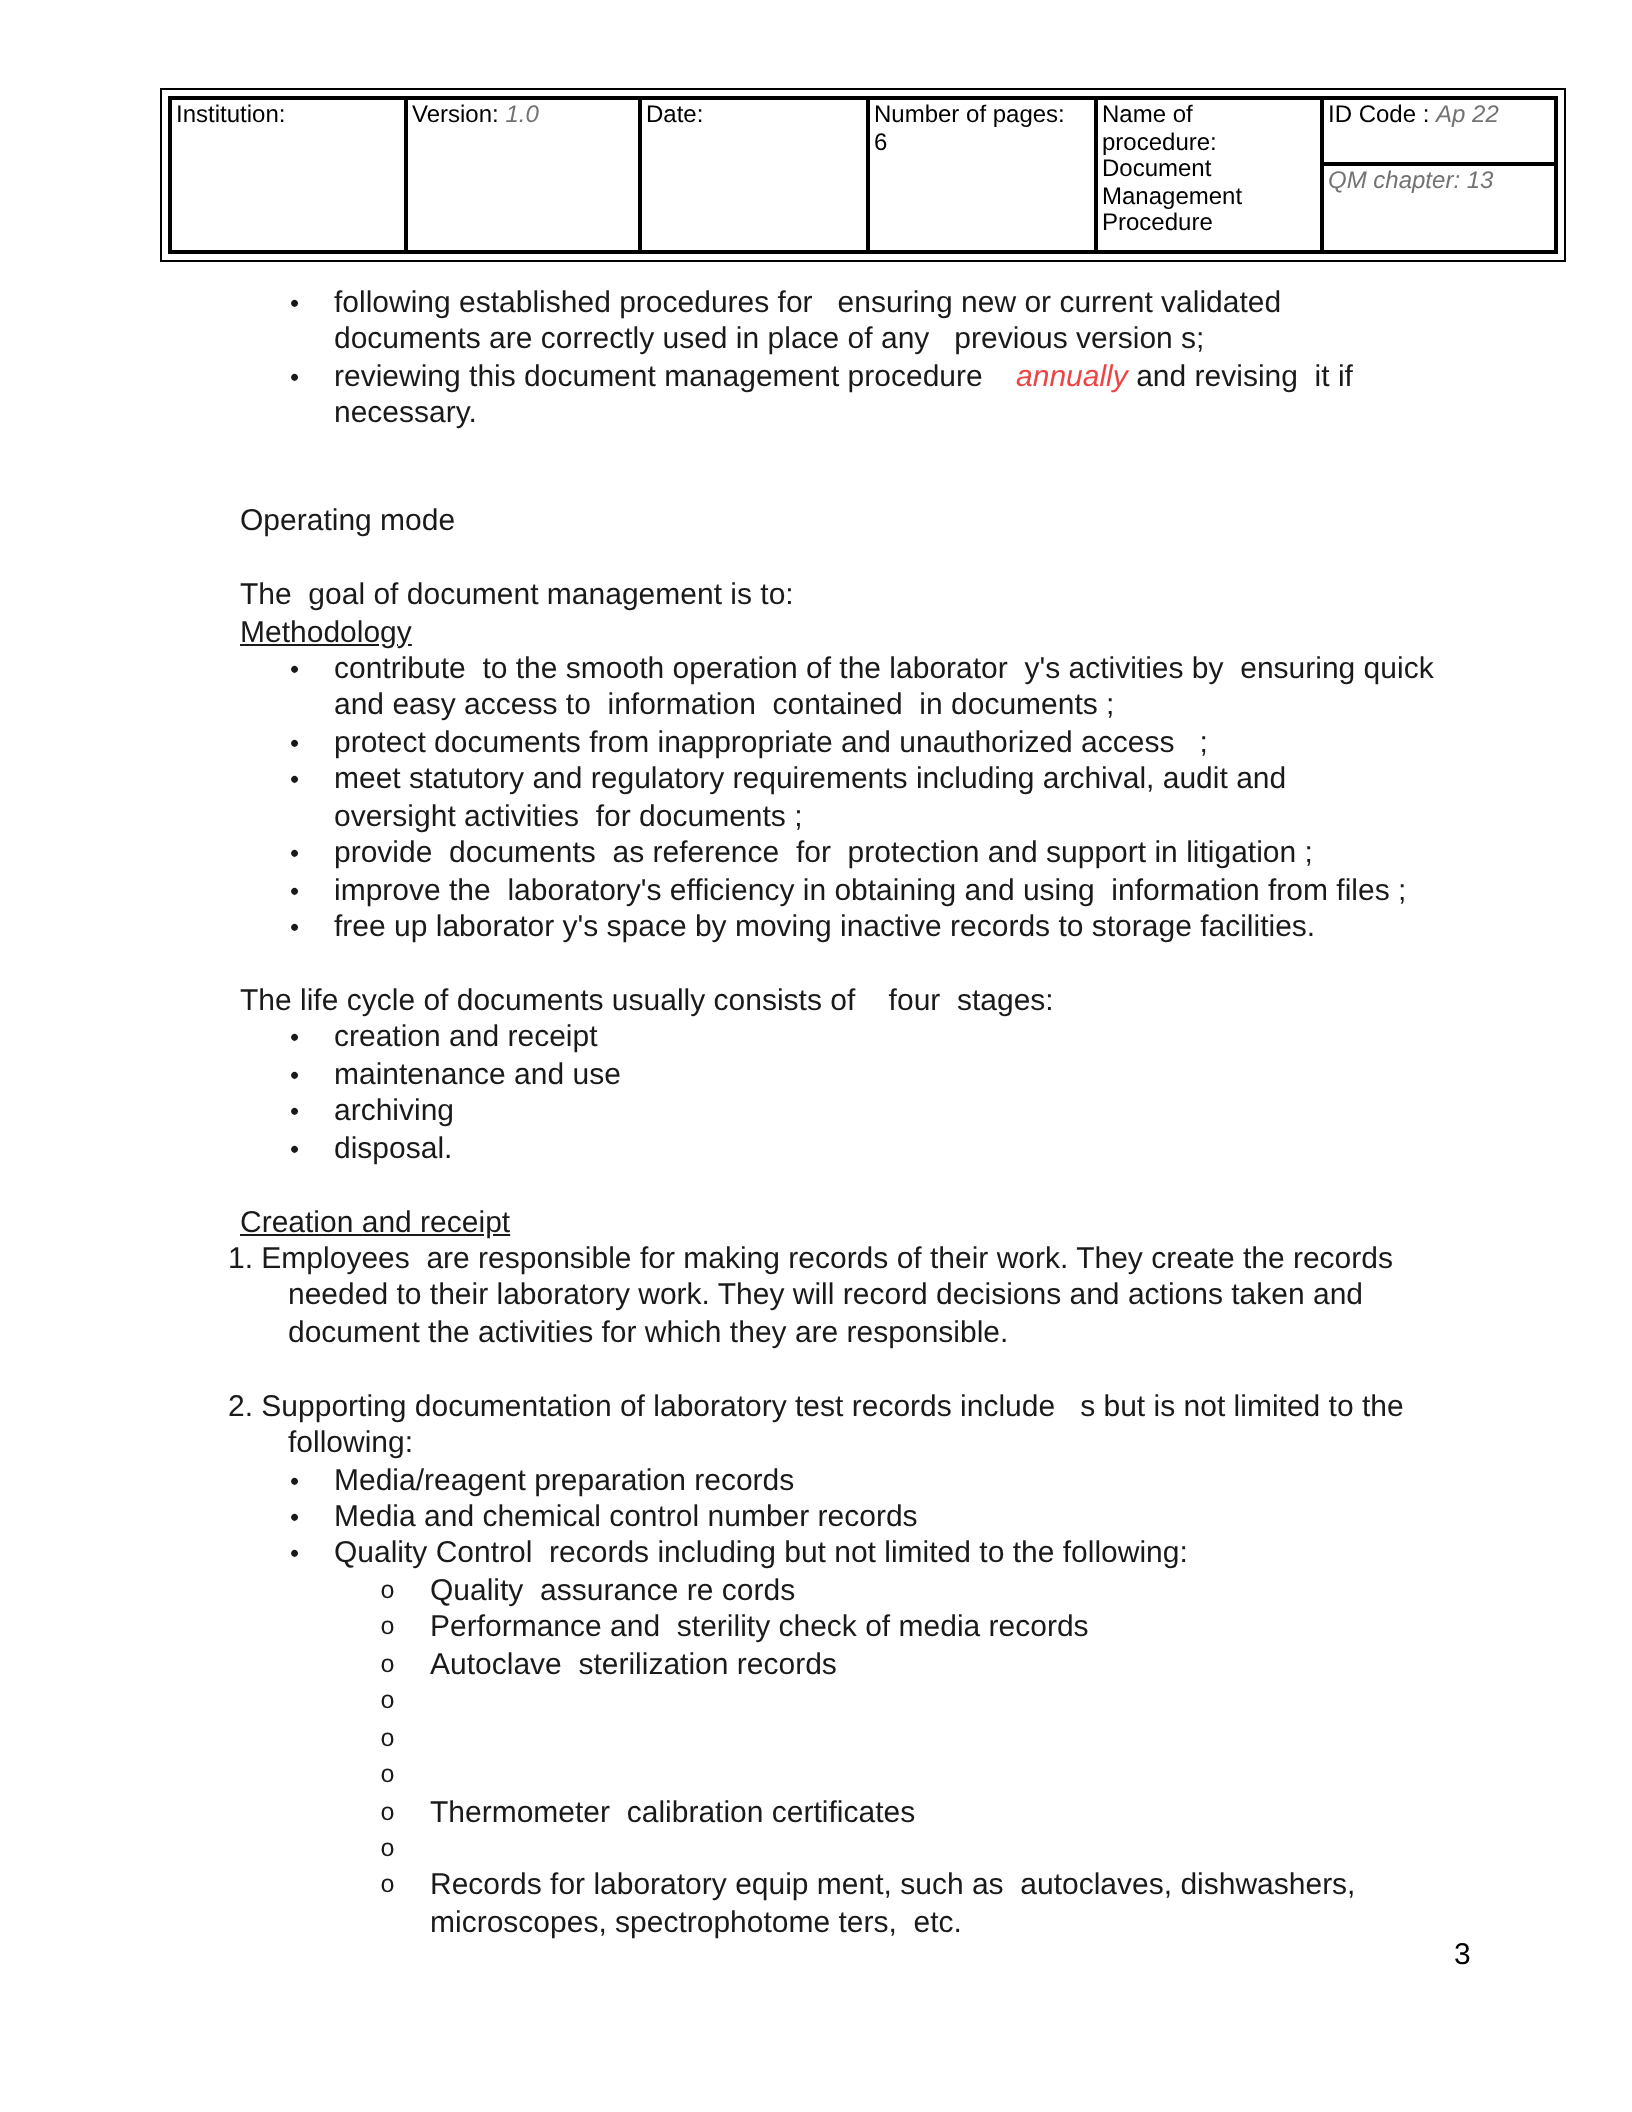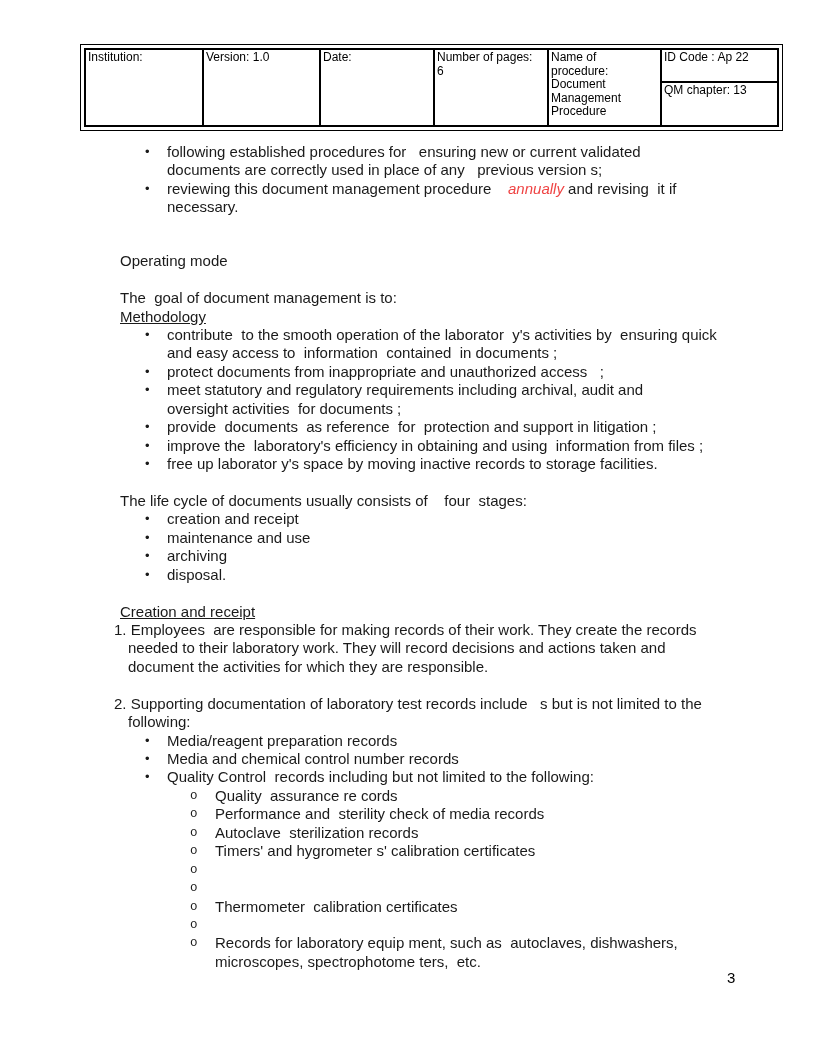--- a/index.html
+++ b/index.html
@@ -9,33 +9,33 @@
     overflow:hidden;margin:0 auto;
   }
   
   .hdr-wrap{position:absolute;left:80px;top:44px;border:1px solid #000;padding:3px;background:#fff;}
   table.hdr{border-collapse:collapse;table-layout:fixed;width:693px;height:79px;}
   table.hdr td{
     border:2px solid #000;vertical-align:top;padding:1px 2px;
     font-size:12px;line-height:13.5px;white-space:pre-line;overflow:hidden;
   }
   table.hdr tr.r1 td{height:29px;}
-  .red{color:#000000;}
+  .red{color:#737373;font-style:italic;}
   
   .doc-body{position:absolute;left:120px;top:143px;width:690px;}
   .line{
     position:relative;height:18.45px;line-height:18.45px;
     font-size:15px;white-space:pre;color:#1a1a1a;
   }
   .line.heading_bold{font-weight:normal;margin-top:17px;}
   .line.heading_underline .txt{text-decoration:underline;}
   .line.bullet1 .txt{padding-left:47px;display:inline-block;}
   .line.bullet2 .txt{padding-left:95px;display:inline-block;}
   .line.numbered .txt{padding-left:0;margin-left:-6px;display:inline-block;}
-  .line.numbered.cont .txt{margin-left:8px;}
+  .line.numbered.cont .txt{margin-left:24px;}
   .marker{position:absolute;top:0;}
   .marker.m-bullet1{left:25px;font-size:13px;}
   .marker.m-bullet2{left:70px;font-family:"Liberation Mono","DejaVu Sans Mono",monospace;font-size:12.5px;}
   .redItalic{color:#ef4444;font-style:italic;}
   .page-number{position:absolute;left:727px;top:969px;font-size:15px;line-height:18px;}
 </style>
 </head>
 <body>
 
 <div class="page">
@@ -102,21 +102,21 @@
       <div class="line numbered cont"><span class="txt"><span>document the activities for which they are responsible.</span></span></div>
       <div class="line"></div>
       <div class="line numbered"><span class="txt"><span>2. Supporting documentation of laboratory test records include   s but is not limited to the</span></span></div>
       <div class="line numbered cont"><span class="txt"><span>following:</span></span></div>
       <div class="line bullet1"><span class="marker m-bullet1">•</span><span class="txt"><span>Media/reagent preparation records</span></span></div>
       <div class="line bullet1"><span class="marker m-bullet1">•</span><span class="txt"><span>Media and chemical control number records</span></span></div>
       <div class="line bullet1"><span class="marker m-bullet1">•</span><span class="txt"><span>Quality Control  records including but not limited to the following:</span></span></div>
       <div class="line bullet2"><span class="marker m-bullet2">o</span><span class="txt"><span>Quality  assurance re cords</span></span></div>
       <div class="line bullet2"><span class="marker m-bullet2">o</span><span class="txt"><span>Performance and  sterility check of media records</span></span></div>
       <div class="line bullet2"><span class="marker m-bullet2">o</span><span class="txt"><span>Autoclave  sterilization records</span></span></div>
-      <div class="line bullet2"><span class="marker m-bullet2">o</span><span class="txt"><span>Timers' and hygrometer s' calibration certificates</span></span></div>
+      <div class="line bullet2"><span class="marker m-bullet2">o</span></div>
       <div class="line bullet2"><span class="marker m-bullet2">o</span></div>
       <div class="line bullet2"><span class="marker m-bullet2">o</span></div>
       <div class="line bullet2"><span class="marker m-bullet2">o</span><span class="txt"><span>Thermometer  calibration certificates</span></span></div>
       <div class="line bullet2"><span class="marker m-bullet2">o</span></div>
       <div class="line bullet2"><span class="marker m-bullet2">o</span><span class="txt"><span>Records for laboratory equip ment, such as  autoclaves, dishwashers,</span></span></div>
       <div class="line bullet2 cont"><span class="txt"><span>microscopes, spectrophotome ters,  etc.</span></span></div>
     </div>
 
   <div class="page-number">3</div>
 

